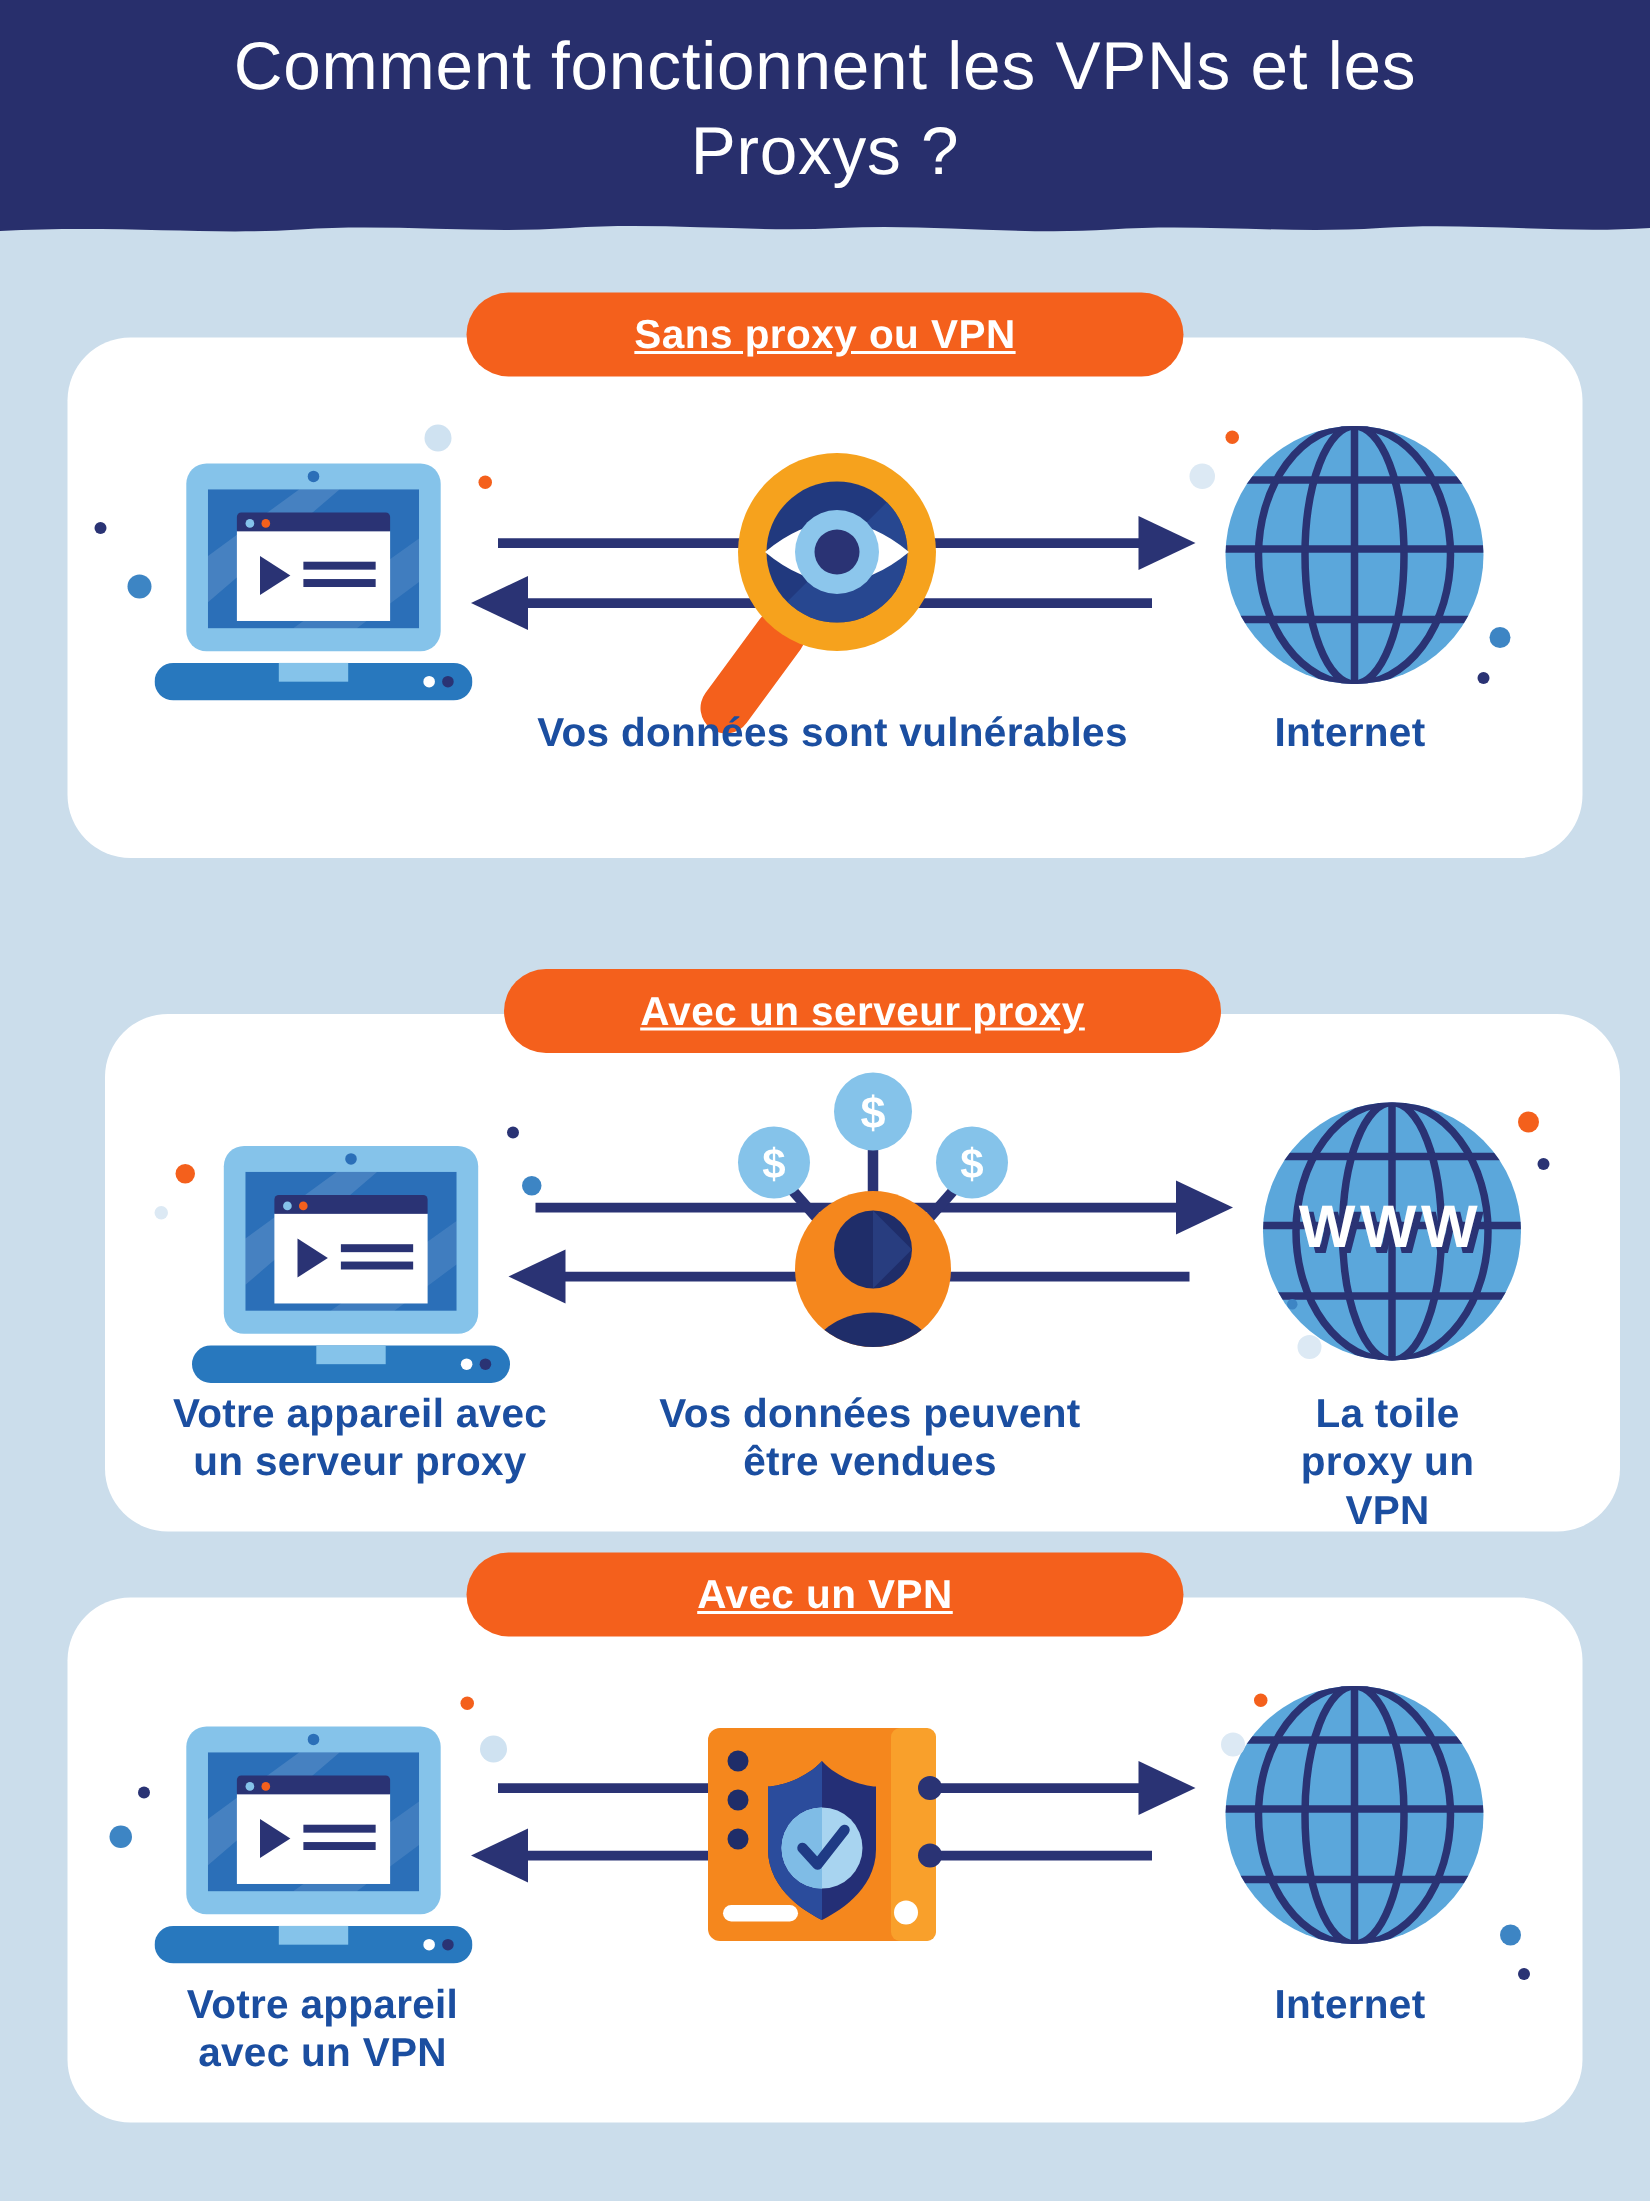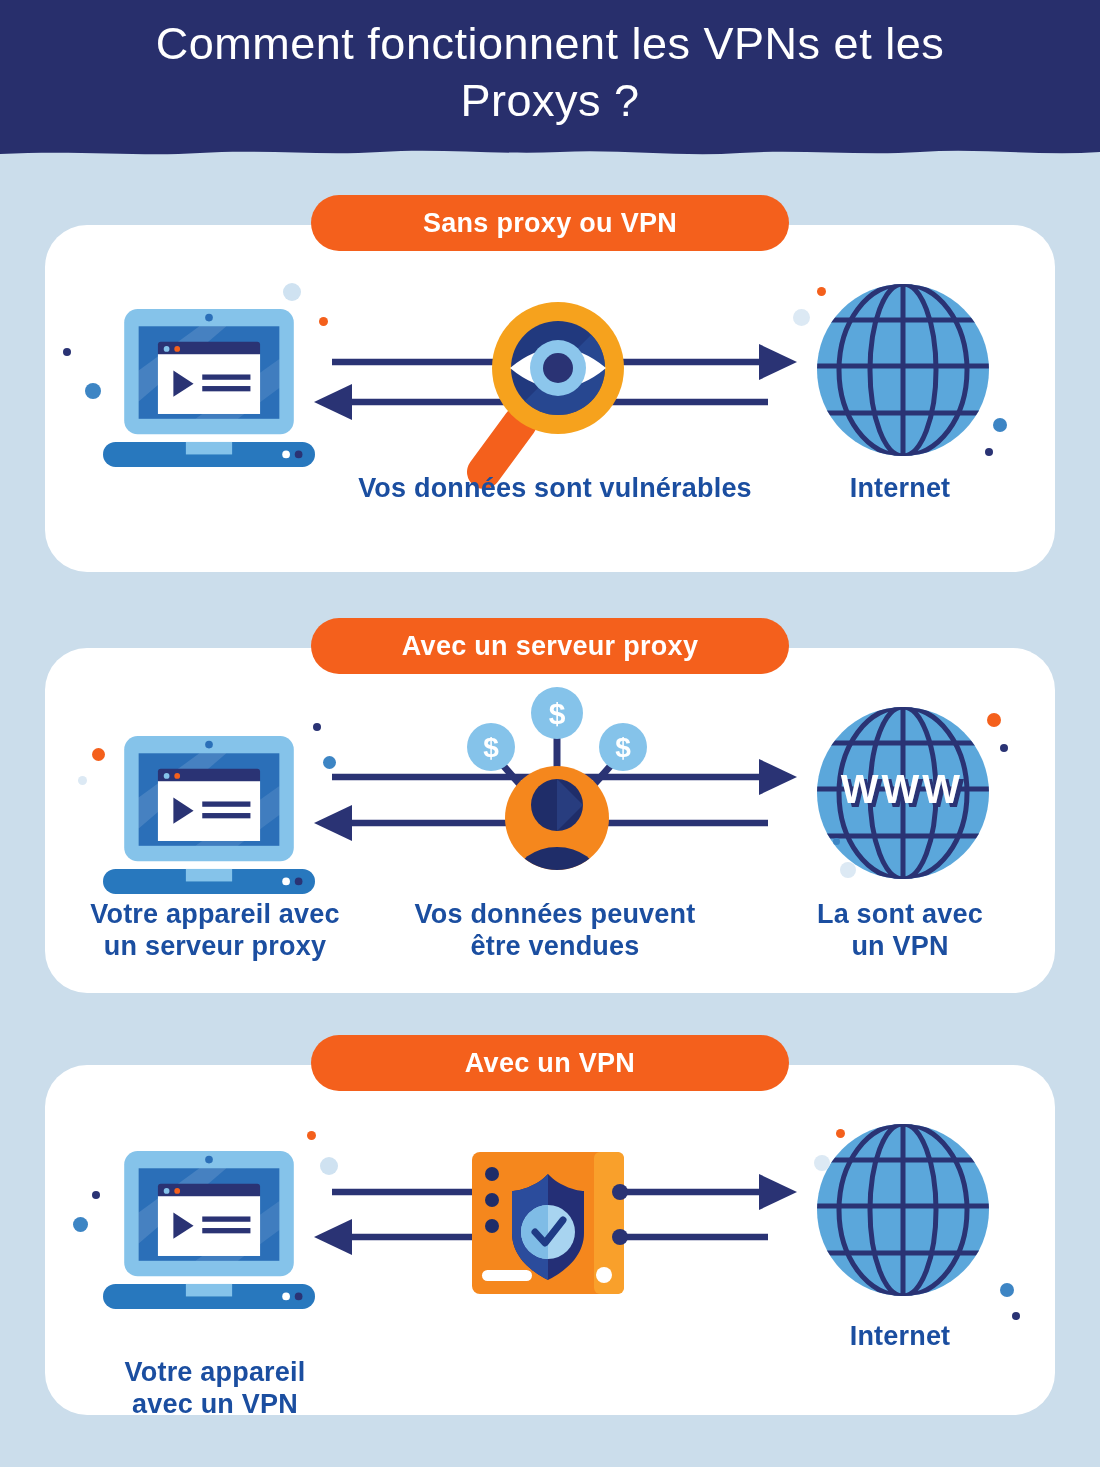--- a/index.html
+++ b/index.html
@@ -11,27 +11,27 @@
   .header{position:absolute;left:0;top:0;width:1100px;height:146px;background:#282F6C;}
   .header-wave{position:absolute;left:0;top:146px;width:1100px;height:14px;display:block;}
   .title{
     position:absolute;left:0;top:16px;width:1100px;text-align:center;
     color:#FFFFFF;font-size:45px;font-weight:normal;line-height:1.26;letter-spacing:.5px;margin:0;
   }
   .title-inner{display:inline-block;max-width:880px;}
   
   .card{position:absolute;left:45px;width:1010px;background:#FFFFFF;border-radius:42px;}
   .card1{top:225px;height:347px;}
-  .card2{top:648px;height:345px;}
+  .card2{top:676px;height:345px;margin-left:25px;}
   .card3{top:1065px;height:350px;}
   .badge{
     position:absolute;left:50%;top:-30px;transform:translateX(-50%);
     width:478px;height:56px;background:#F4601C;border-radius:28px;
     display:flex;align-items:center;justify-content:center;
-    color:#FFFFFF;font-size:27px;font-weight:bold;letter-spacing:.3px;
+    color:#FFFFFF;font-size:27px;font-weight:bold;letter-spacing:.3px;text-decoration:underline;
   }
   .label{
     position:absolute;color:#1B4EA0;font-size:27px;font-weight:bold;
     text-align:center;line-height:1.2;letter-spacing:.2px;
   }
   .arrows,.icon{position:absolute;display:block;}
   svg text{font-family:"Liberation Sans",sans-serif;font-weight:bold;}
   
   .dot{position:absolute;border-radius:50%;}
   .dot-navy{background:#2A3374;}
@@ -200,21 +200,21 @@
     <span class="dot dot-paler" style="left:33px;top:128px;width:9px;height:9px;"></span>
     <span class="dot dot-navy" style="left:268px;top:75px;width:8px;height:8px;"></span>
     <span class="dot dot-steel" style="left:278px;top:108px;width:13px;height:13px;"></span>
     <span class="dot dot-orange" style="left:942px;top:65px;width:14px;height:14px;"></span>
     <span class="dot dot-navy" style="left:955px;top:96px;width:8px;height:8px;"></span>
     <span class="dot dot-steel" style="left:788px;top:190px;width:7px;height:7px;"></span>
     <span class="dot dot-paler" style="left:795px;top:214px;width:16px;height:16px;"></span>
 
     <div class="label" style="left:345px;top:250px;width:330px;">Vos données peuvent être vendues</div>
     <div class="label" style="left:30px;top:250px;width:280px;">Votre appareil avec un serveur proxy</div>
-    <div class="label" style="left:770px;top:250px;width:170px;">La sont avec un VPN</div>
+    <div class="label" style="left:770px;top:250px;width:170px;">La toile proxy un VPN</div>
   </section>
 
   <section class="card card3">
     <div class="badge">Avec un VPN</div>
 
     <svg class="arrows" style="left:0;top:0;" width="1010" height="350">
       <line x1="287" y1="127" x2="718" y2="127" stroke="#2A3374" stroke-width="6.5"></line>
       <polygon points="714,109 714,145 752,127" fill="#2A3374"></polygon>
       <line x1="303" y1="172" x2="723" y2="172" stroke="#2A3374" stroke-width="6.5"></line>
       <polygon points="307,154 307,190 269,172" fill="#2A3374"></polygon>
@@ -280,17 +280,17 @@
 
     <span class="dot dot-orange" style="left:262px;top:66px;width:9px;height:9px;"></span>
     <span class="dot dot-pale" style="left:275px;top:92px;width:18px;height:18px;"></span>
     <span class="dot dot-navy" style="left:47px;top:126px;width:8px;height:8px;"></span>
     <span class="dot dot-steel" style="left:28px;top:152px;width:15px;height:15px;"></span>
     <span class="dot dot-orange" style="left:791px;top:64px;width:9px;height:9px;"></span>
     <span class="dot dot-paler" style="left:769px;top:90px;width:16px;height:16px;"></span>
     <span class="dot dot-steel" style="left:955px;top:218px;width:14px;height:14px;"></span>
     <span class="dot dot-navy" style="left:967px;top:247px;width:8px;height:8px;"></span>
 
-    <div class="label" style="left:60px;top:255px;width:220px;margin-top:36px;">Votre appareil avec un VPN</div>
+    <div class="label" style="left:60px;top:255px;width:220px;">Votre appareil avec un VPN</div>
     <div class="label" style="left:705px;top:255px;width:300px;">Internet</div>
   </section>
 
 </div>
 
 </body></html>

